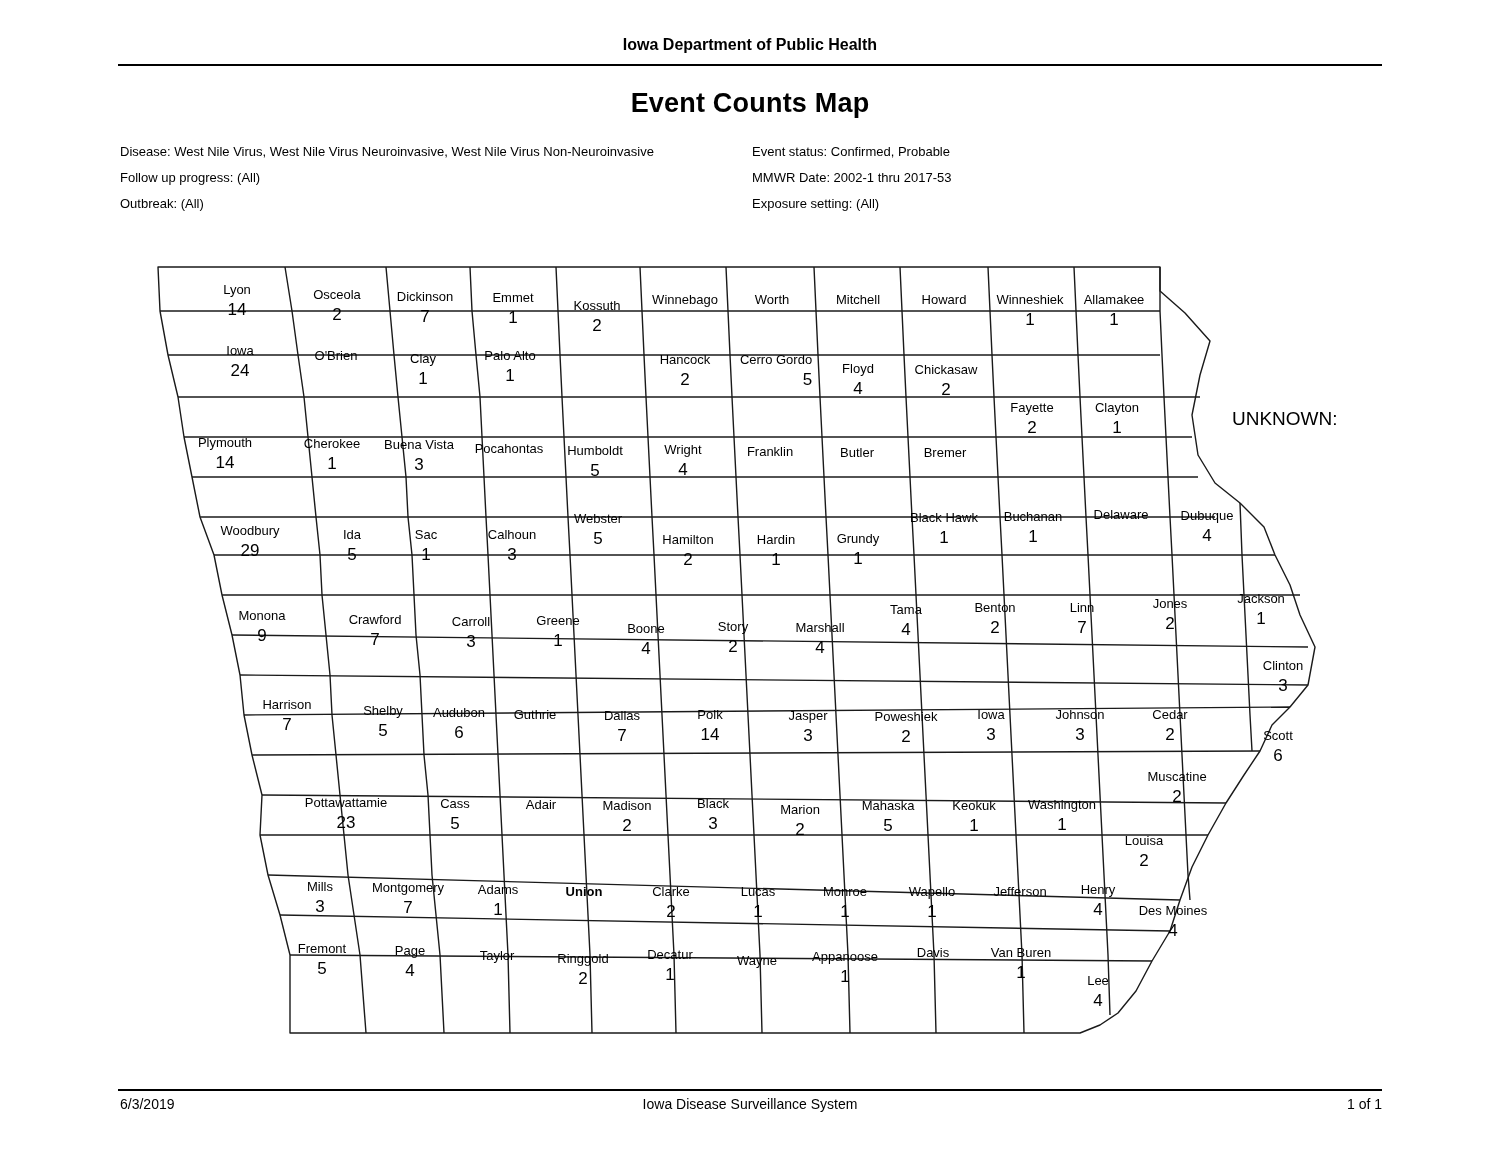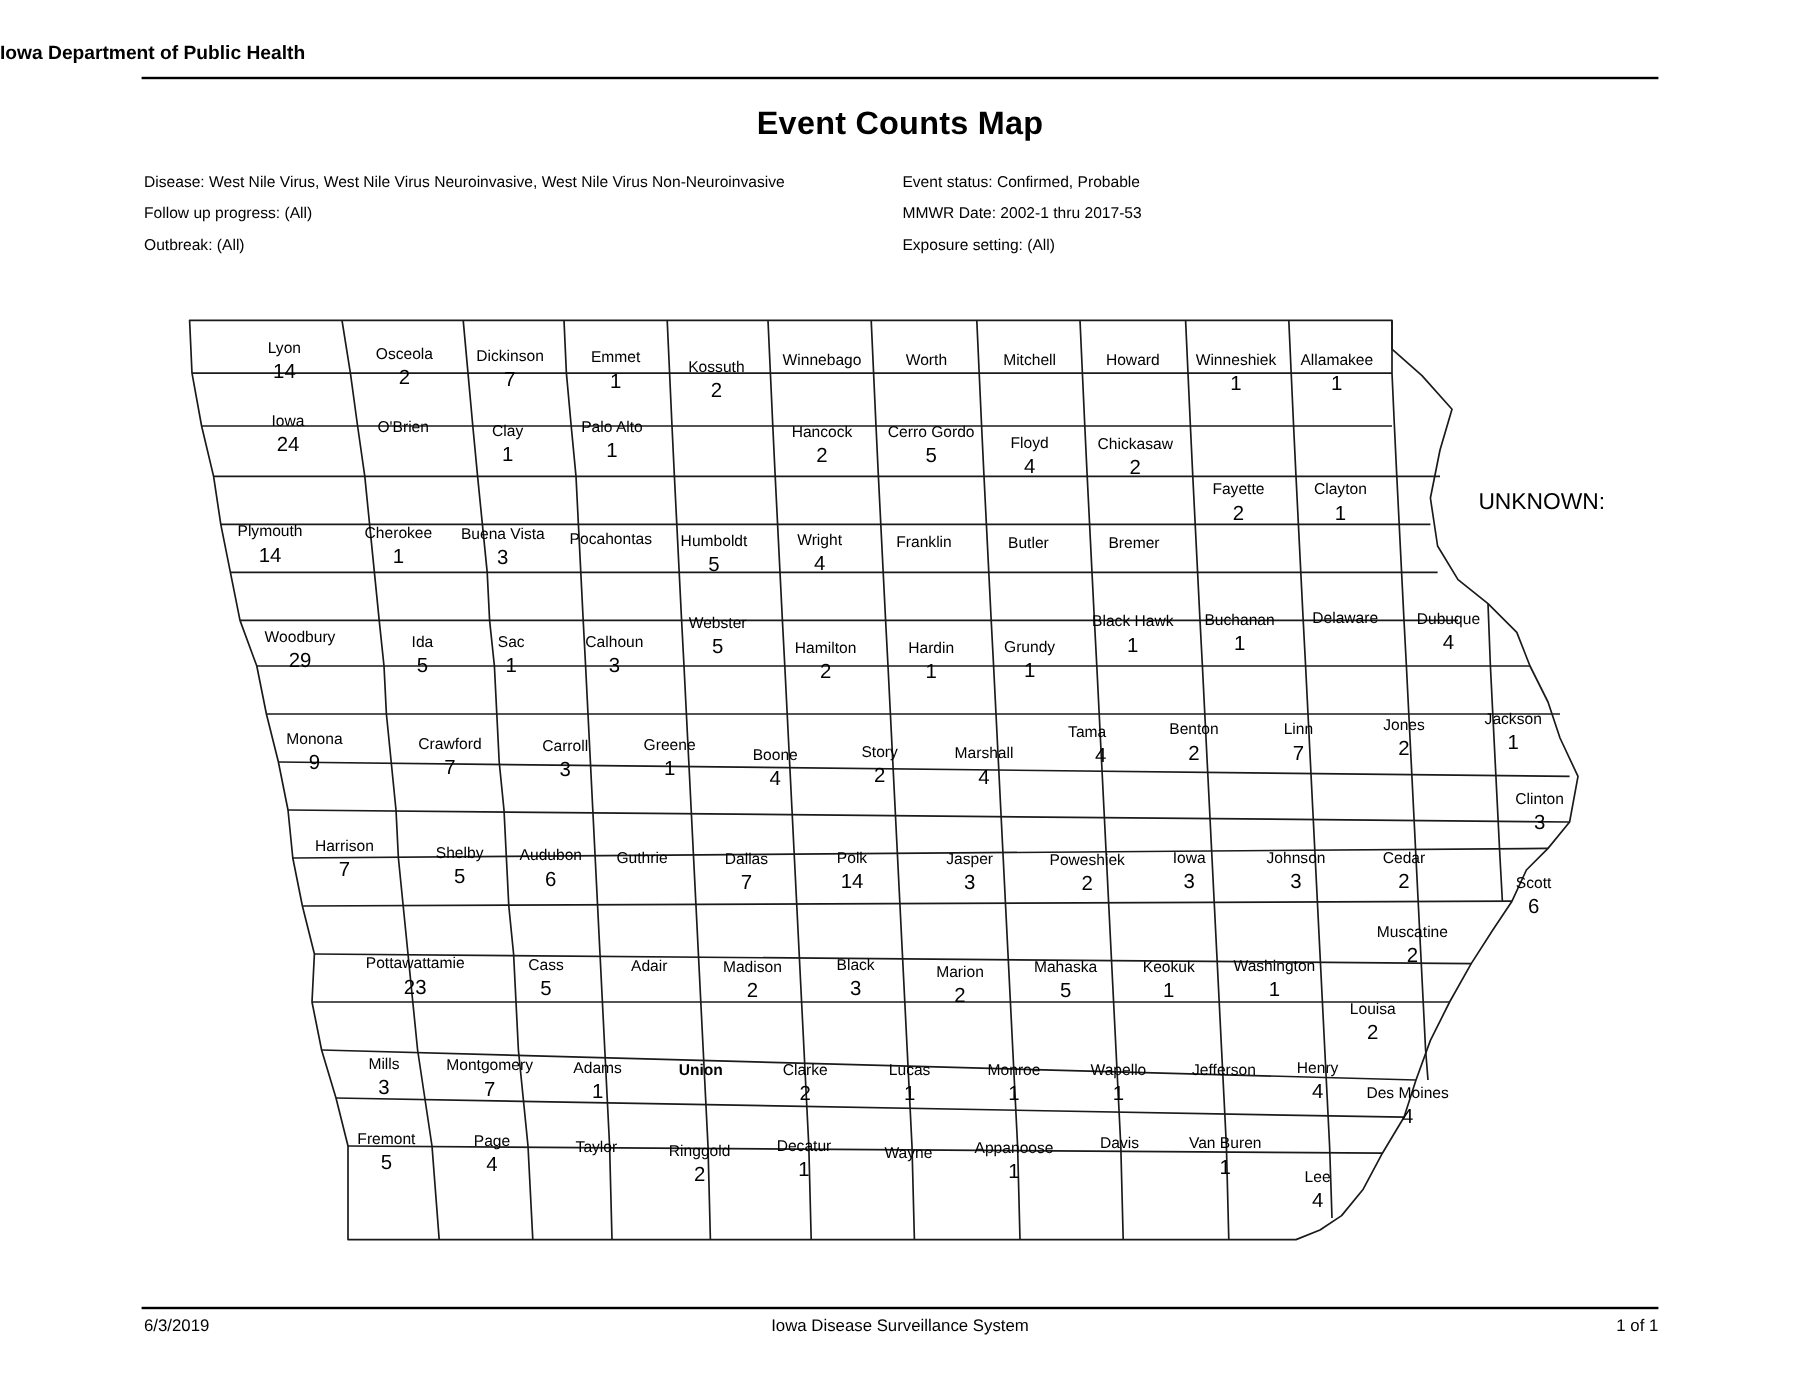--- a/index.html
+++ b/index.html
@@ -20,21 +20,21 @@
     width: 1500px;
     height: 1159px;
   }
 
   
   .org-title {
     position: absolute;
     top: 36px;
     left: 0;
     width: 1500px;
-    text-align: left;
+    text-align: center;
     font-size: 16px;
     font-weight: bold;
   }
   .header-rule {
     position: absolute;
     top: 64px;
     left: 118px;
     width: 1264px;
     height: 2px;
     background: #000;
@@ -257,21 +257,21 @@
         <span class="ct">1</span>
       </div>
     <div class="county" style="left:370px; top:93px;">
         <span class="nm">Palo Alto</span>
         <span class="ct">1</span>
       </div>
     <div class="county" style="left:545px; top:97px;">
         <span class="nm">Hancock</span>
         <span class="ct">2</span>
       </div>
-    <div class="county" style="left:636px; top:97px;">
+    <div class="county" style="left:636px; top:97px;text-align:right;">
         <span class="nm">Cerro Gordo</span>
         <span class="ct">5</span>
       </div>
     <div class="county" style="left:718px; top:106px;">
         <span class="nm">Floyd</span>
         <span class="ct">4</span>
       </div>
     <div class="county" style="left:806px; top:107px;">
         <span class="nm">Chickasaw</span>
         <span class="ct">2</span>
@@ -392,21 +392,21 @@
         <span class="ct">4</span>
       </div>
     <div class="county" style="left:593px; top:364px;">
         <span class="nm">Story</span>
         <span class="ct">2</span>
       </div>
     <div class="county" style="left:680px; top:365px;">
         <span class="nm">Marshall</span>
         <span class="ct">4</span>
       </div>
-    <div class="county" style="left:766px; top:347px;text-align:right;">
+    <div class="county" style="left:766px; top:347px;">
         <span class="nm">Tama</span>
         <span class="ct">4</span>
       </div>
     <div class="county" style="left:855px; top:345px;">
         <span class="nm">Benton</span>
         <span class="ct">2</span>
       </div>
     <div class="county" style="left:942px; top:345px;">
         <span class="nm">Linn</span>
         <span class="ct">7</span>

